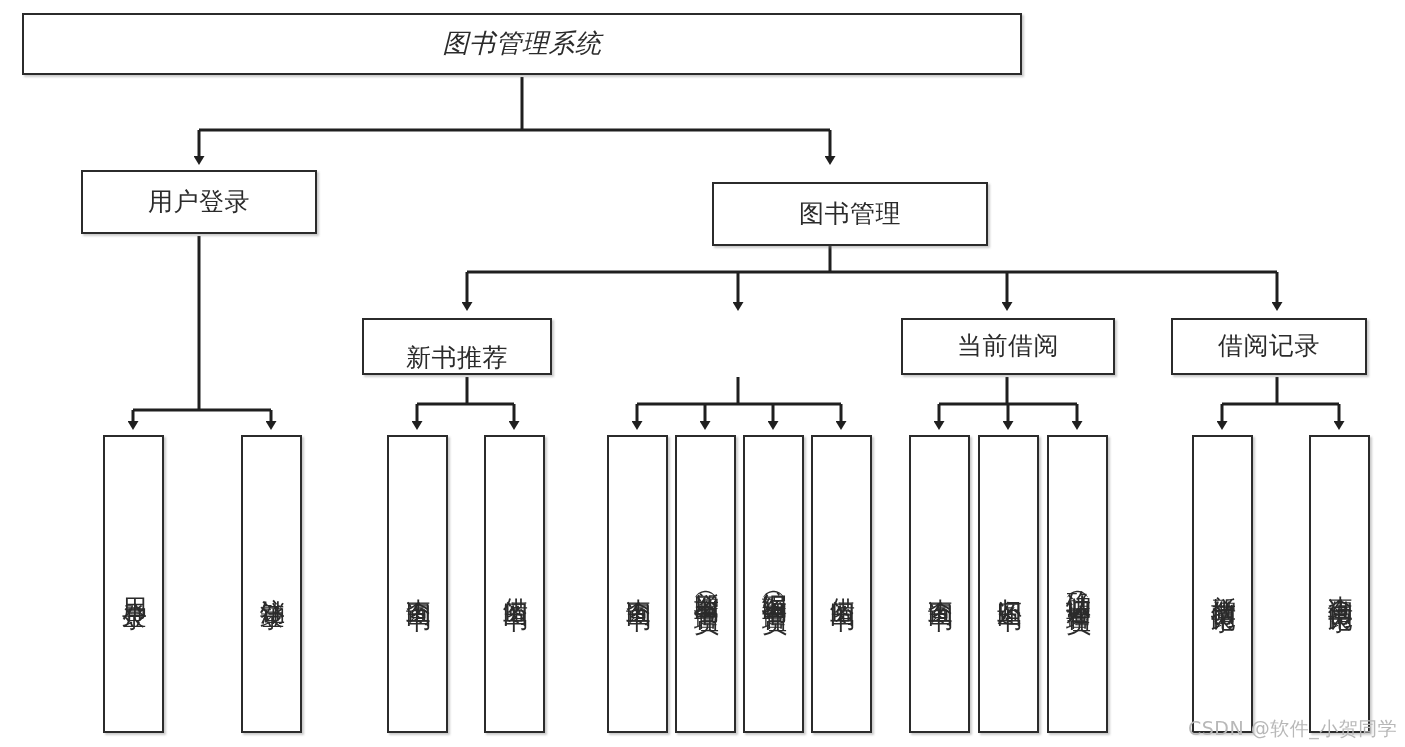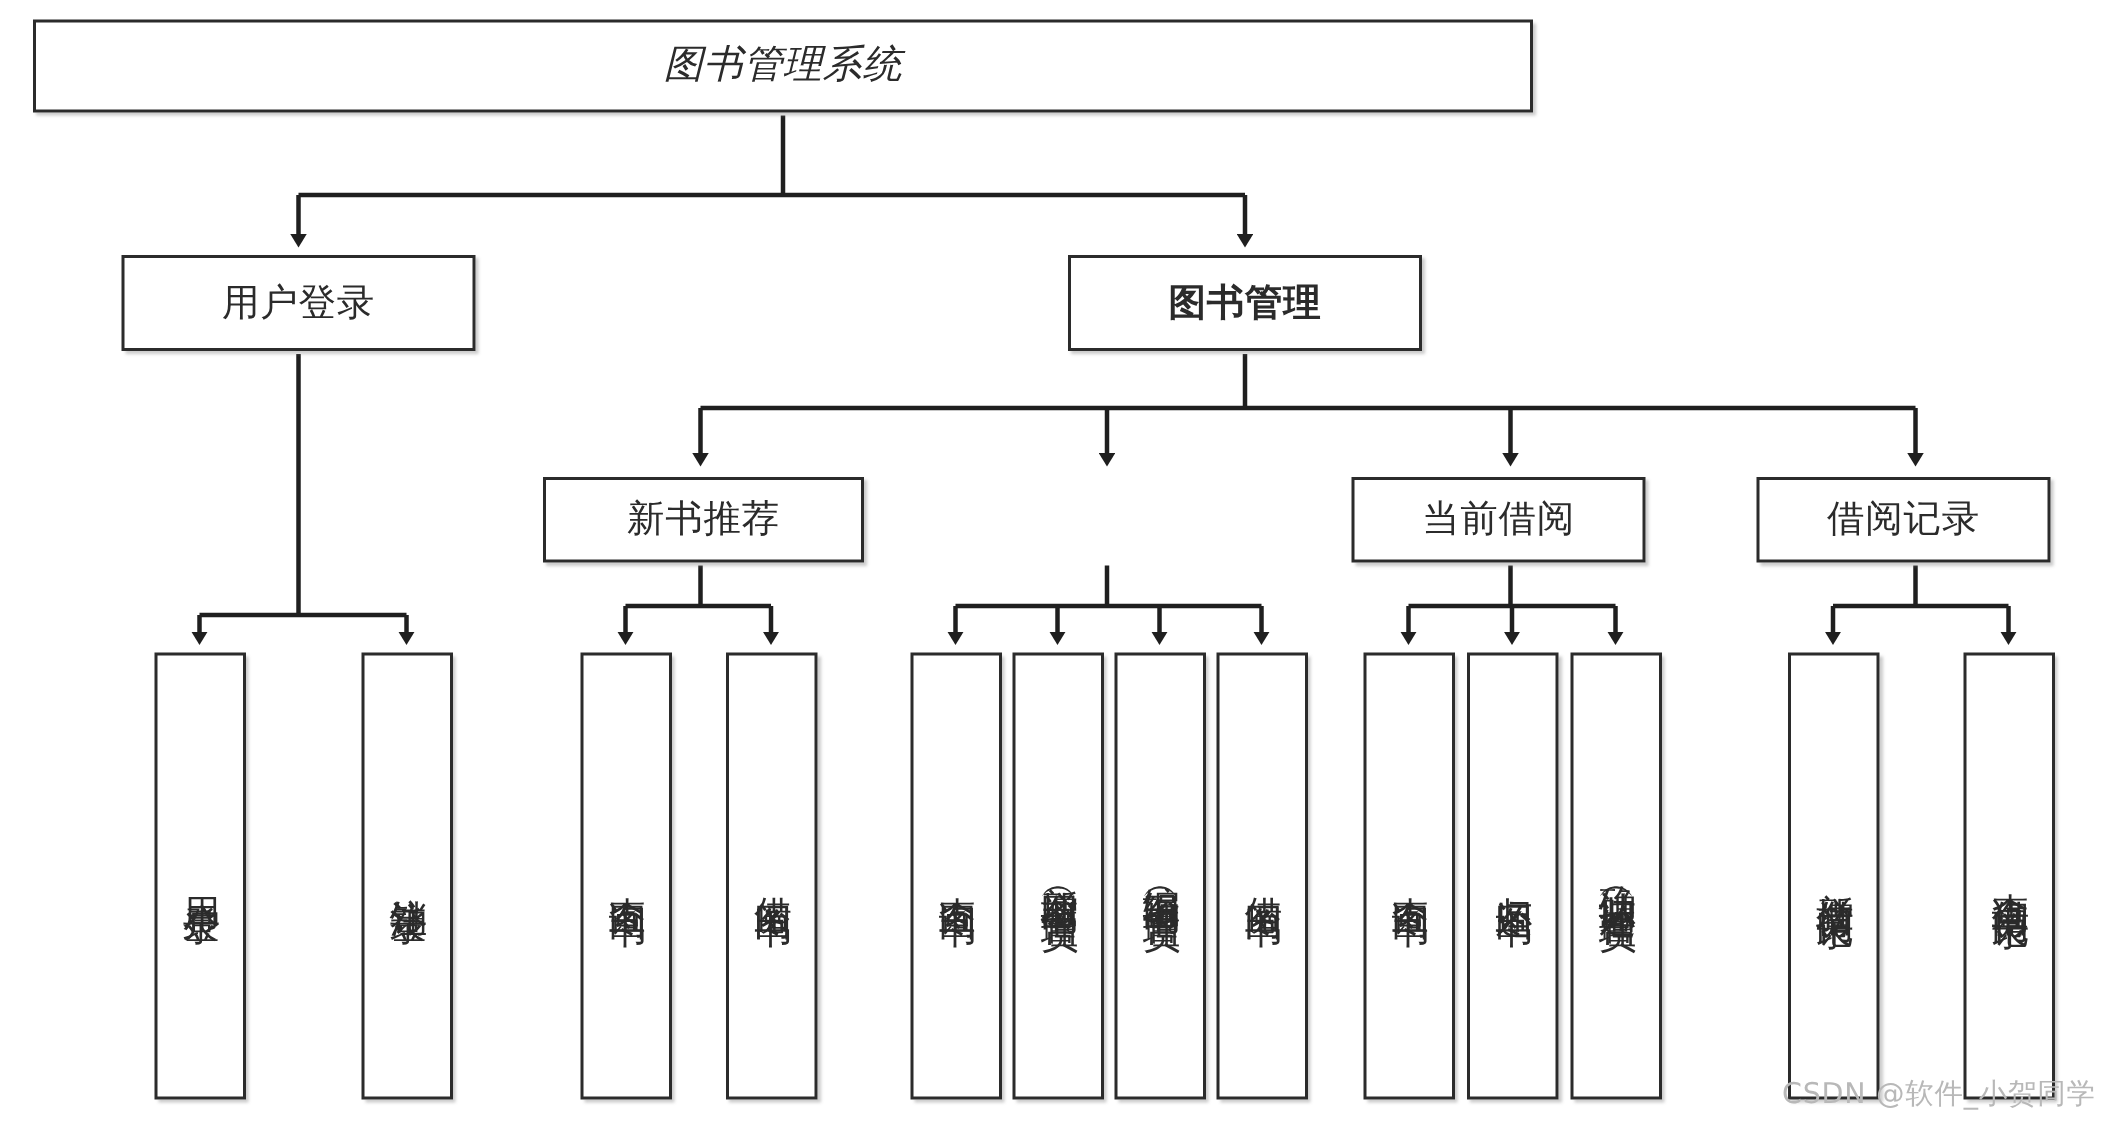--- a/index.html
+++ b/index.html
@@ -117,28 +117,28 @@
     </g>
   </svg>
 
   <div class="node horizontal root" style="left:22px; top:13px; width:1000px; height:62px;font-style:italic;">
     <span class="label">图书管理系统</span>
   </div>
 
   <div class="node horizontal" style="left:81px; top:170px; width:236px; height:64px;">
     <span class="label">用户登录</span>
   </div>
-  <div class="node horizontal" style="left:712px; top:170px; width:236px; height:64px;font-weight:bold;">
+  <div class="node horizontal" style="left:712px; top:182px; width:276px; height:64px;">
     <span class="label">图书管理</span>
   </div>
 
-  <div class="node horizontal" style="left:362px; top:318px; width:214px; height:57px;">
+  <div class="node horizontal" style="left:362px; top:318px; width:190px; height:57px;align-items:flex-end;">
     <span class="label">新书推荐</span>
   </div>
-  <div class="node horizontal" style="left:901px; top:318px; width:196px; height:57px;">
+  <div class="node horizontal" style="left:901px; top:318px; width:214px; height:57px;">
     <span class="label">当前借阅</span>
   </div>
   <div class="node horizontal" style="left:1171px; top:318px; width:196px; height:57px;">
     <span class="label">借阅记录</span>
   </div>
 
   <div class="node vertical" style="left:103px; top:435px; width:61px; height:298px;">
     <span class="label">用户登录</span>
   </div>
   <div class="node vertical" style="left:241px; top:435px; width:61px; height:298px;">

